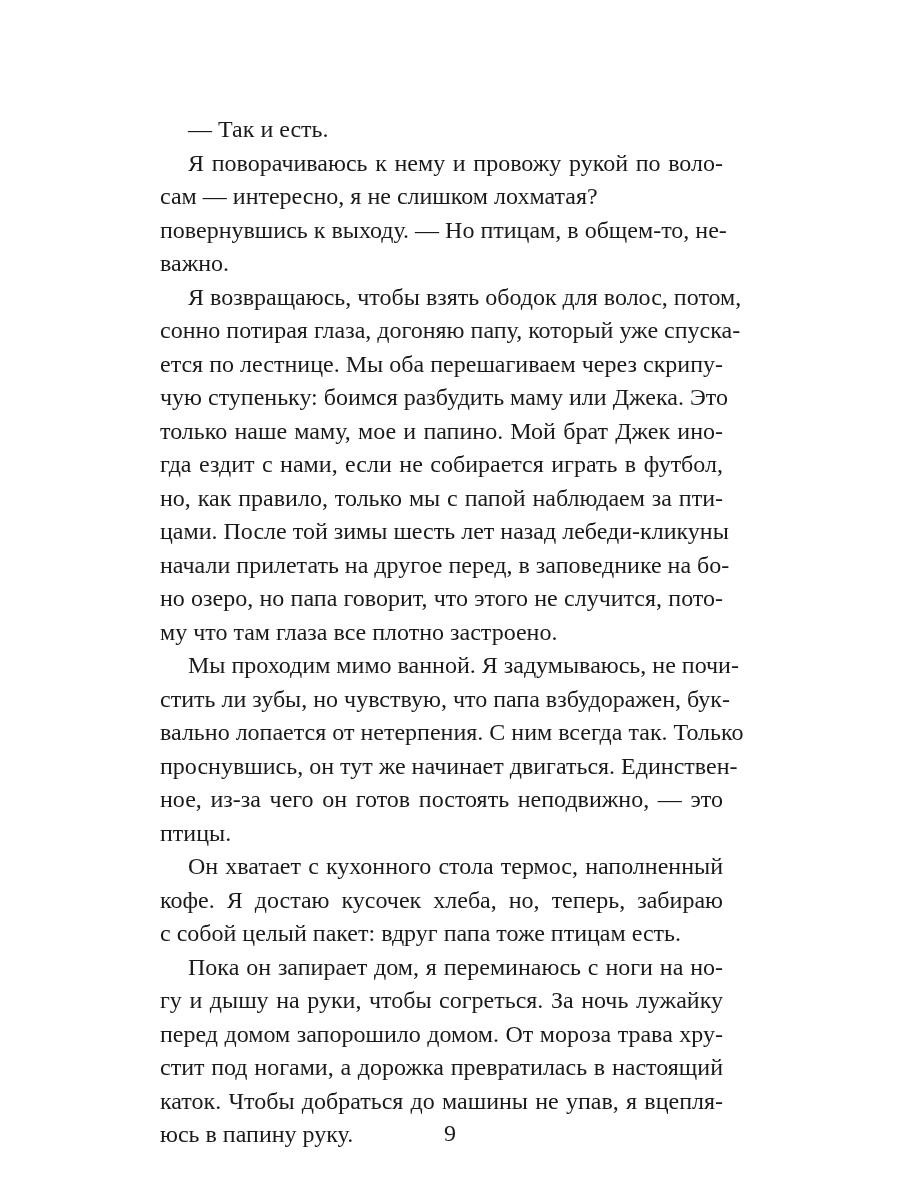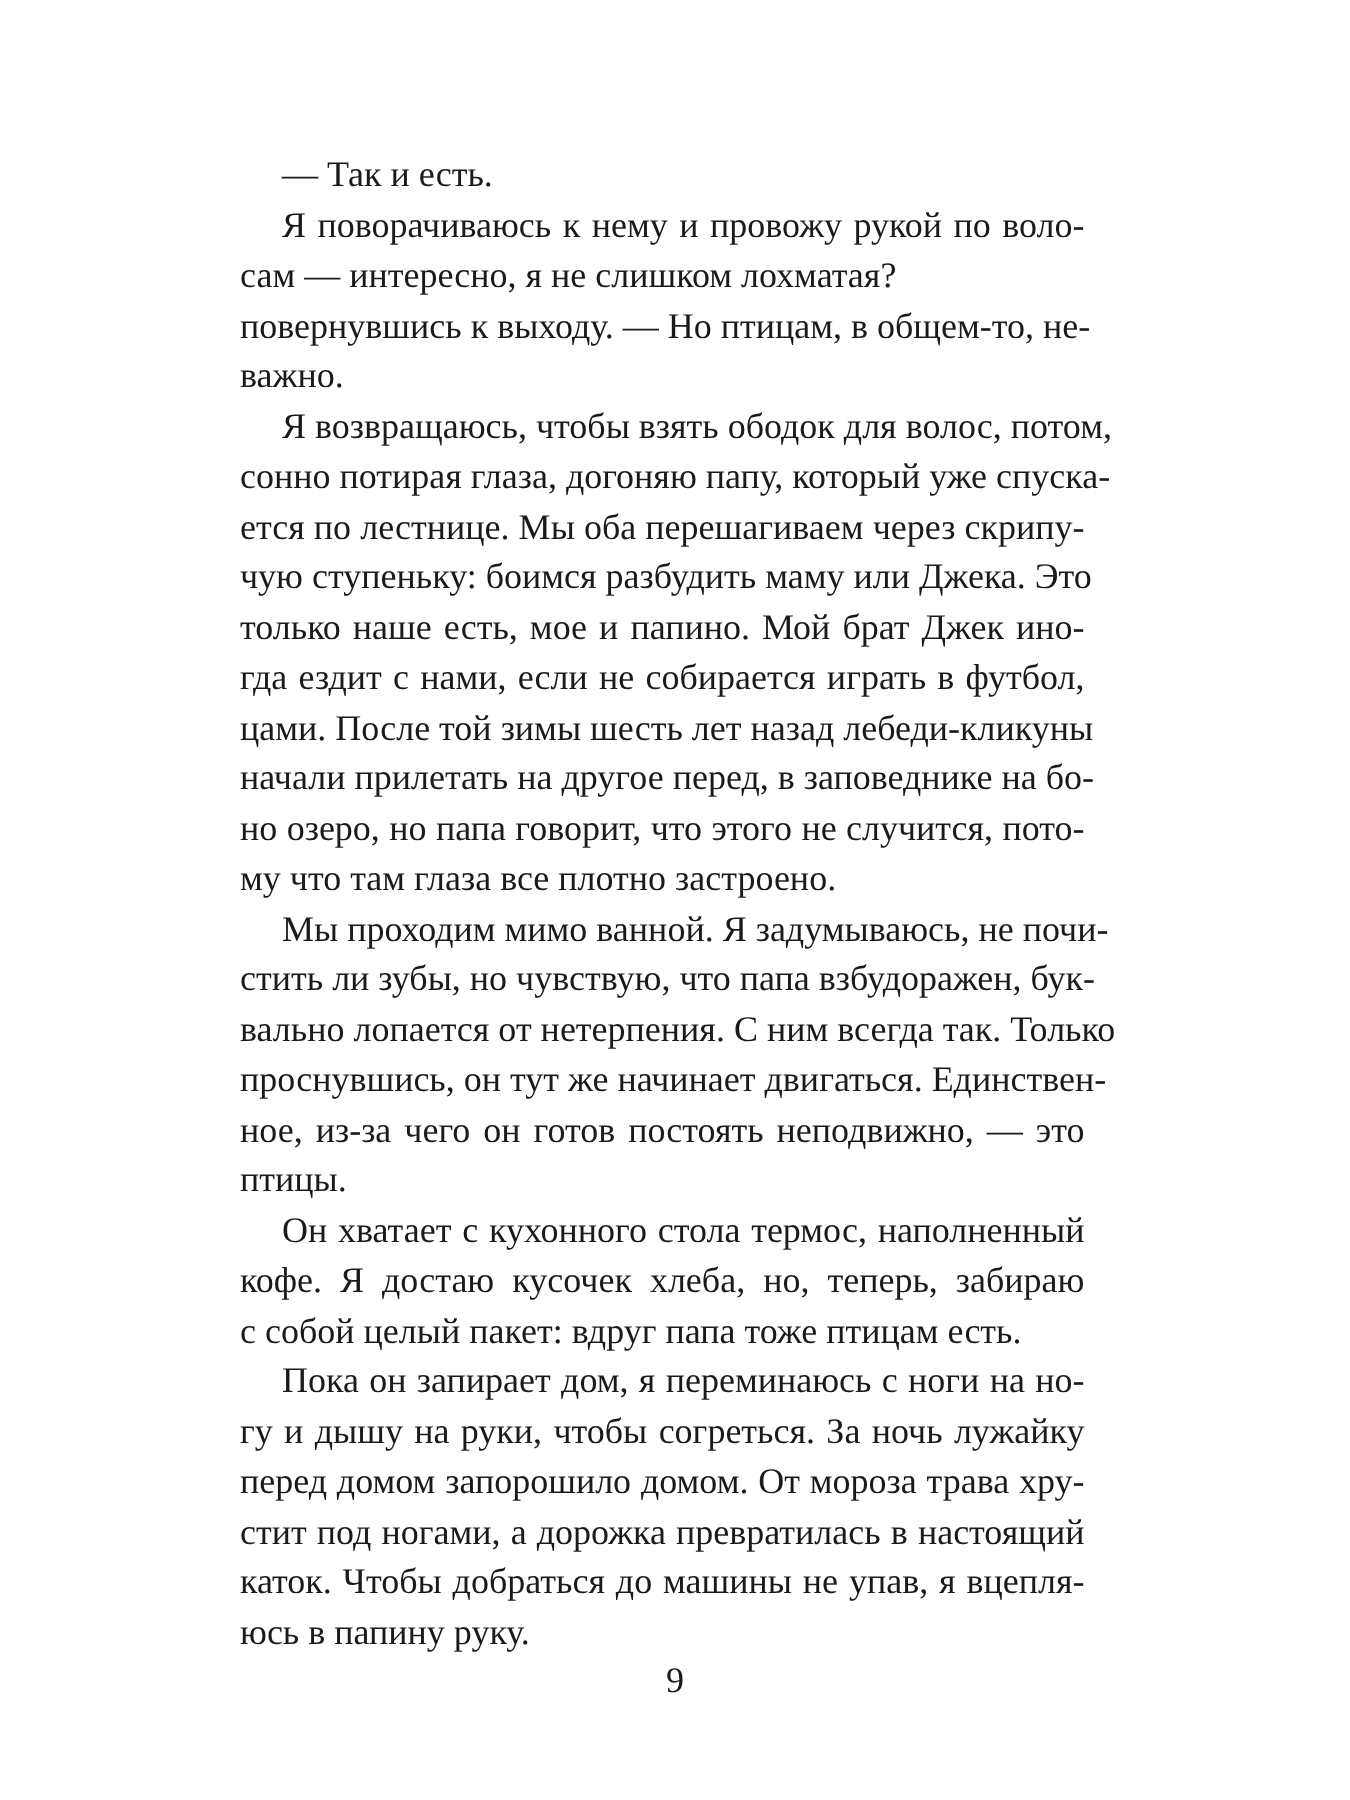--- a/index.html
+++ b/index.html
@@ -1,17 +1,17 @@
 <!DOCTYPE html>
 <html><head>
   <meta charset="utf-8">
   <style>
     html, body { margin: 0; padding: 0; background: #ffffff; }
     body { width: 900px; height: 1200px; position: relative; overflow: hidden; }
-    .page { position: absolute; left: 0; top: 0; width: 900px; height: 900px; background: #ffffff; }
+    .page { position: absolute; left: 0; top: 12px; width: 900px; height: 900px; background: #ffffff; }
     .text-block { position: absolute; left: 160px; top: 101px; width: 563px; }
     .line {
       display: block;
       height: 33.5px;
       line-height: 33.5px;
       font-family: "Liberation Serif", "DejaVu Serif", serif;
       font-size: 24px;
       color: #1a1a1a;
       text-align: justify;
       text-align-last: justify;
@@ -38,22 +38,23 @@
     <span class="line indent">Я поворачиваюсь к нему и провожу рукой по воло-</span>
     <span class="line last">сам — интересно, я не слишком лохматая?</span>
 
     <span class="line">повернувшись к выходу. — Но птицам, в общем-то, не-</span>
     <span class="line last">важно.</span>
 
     <span class="line indent">Я возвращаюсь, чтобы взять ободок для волос, потом,</span>
     <span class="line">сонно потирая глаза, догоняю папу, который уже спуска-</span>
     <span class="line">ется по лестнице. Мы оба перешагиваем через скрипу-</span>
     <span class="line">чую ступеньку: боимся разбудить маму или Джека. Это</span>
-    <span class="line">только наше есть, мое и папино. Мой брат Джек ино-</span>
+    <span class="line">только наше маму, мое и папино. Мой брат Джек ино-</span>
     <span class="line">гда ездит с нами, если не собирается играть в футбол,</span>
+    <span class="line">но, как правило, только мы с папой наблюдаем за пти-</span>
     <span class="line">цами. После той зимы шесть лет назад лебеди-кликуны</span>
     <span class="line">начали прилетать на другое перед, в заповеднике на бо-</span>
     <span class="line">но озеро, но папа говорит, что этого не случится, пото-</span>
     <span class="line last">му что там глаза все плотно застроено.</span>
 
     <span class="line indent">Мы проходим мимо ванной. Я задумываюсь, не почи-</span>
     <span class="line">стить ли зубы, но чувствую, что папа взбудоражен, бук-</span>
     <span class="line">вально лопается от нетерпения. С ним всегда так. Только</span>
     <span class="line">проснувшись, он тут же начинает двигаться. Единствен-</span>
     <span class="line">ное, из-за чего он готов постоять неподвижно, — это</span>

